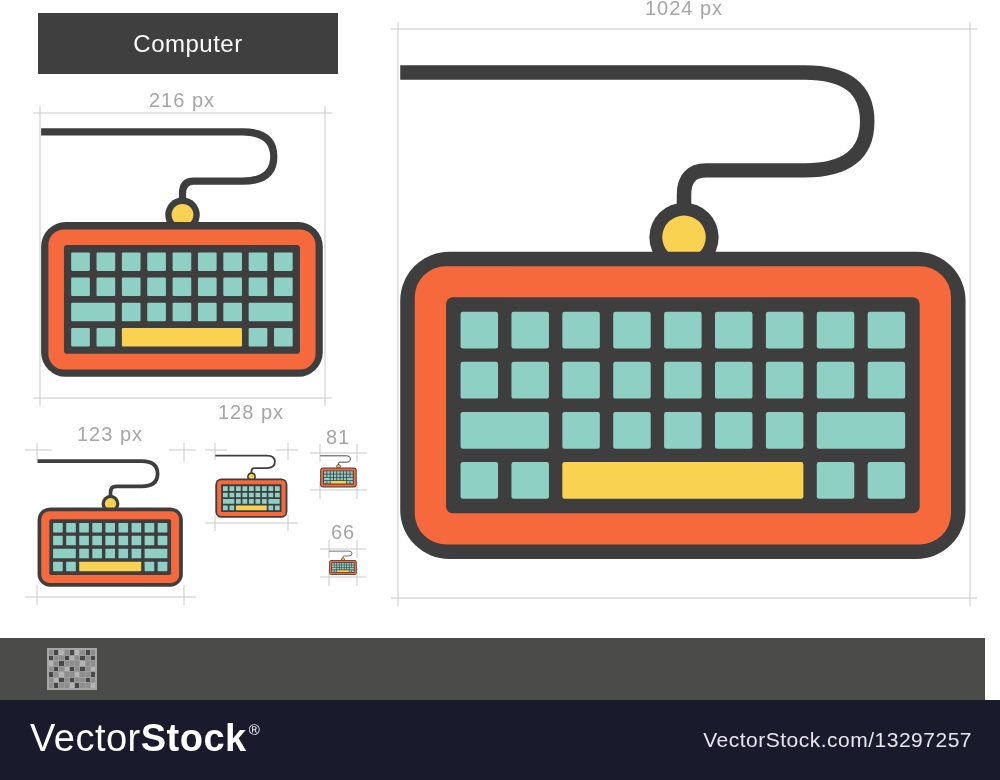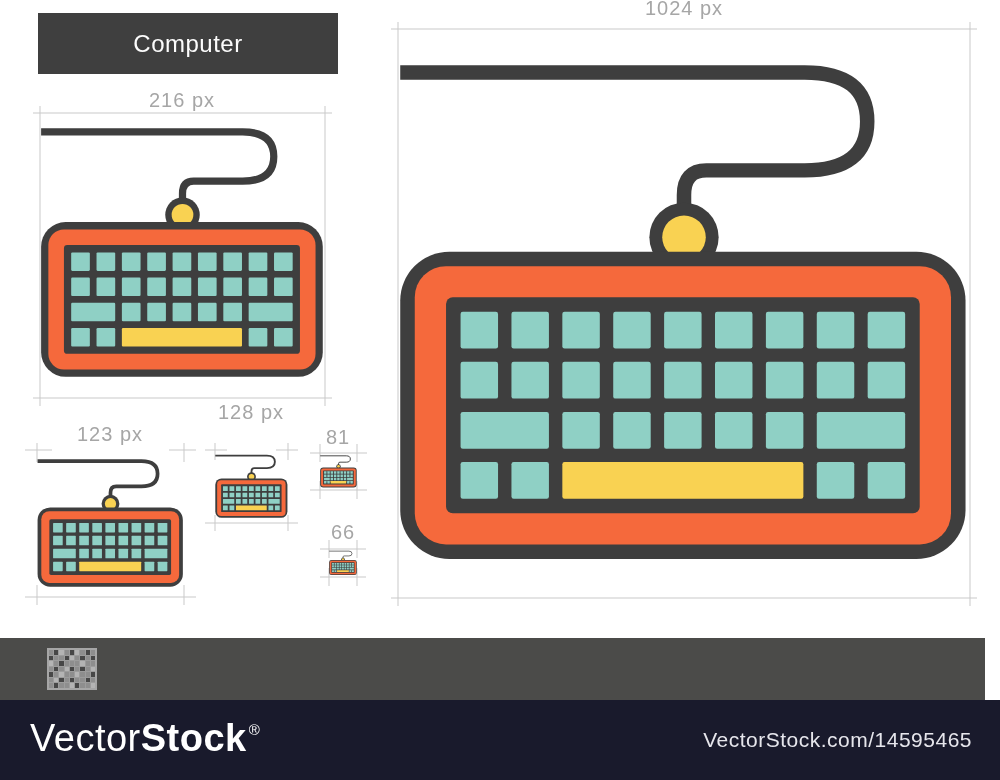--- a/index.html
+++ b/index.html
@@ -245,16 +245,16 @@
         <div style="background: rgb(142, 142, 142);"></div>
         <div style="background: rgb(142, 142, 142);"></div>
         <div style="background: rgb(180, 180, 180);"></div>
       </div>
   </div>
 
   <div id="footer">
     <div id="brand">
       <span class="light">Vector</span><span class="bold">Stock</span><sup>®</sup>
     </div>
-    <div id="watermark">VectorStock.com/14595465</div>
+    <div id="watermark">VectorStock.com/13297257</div>
   </div>
 
 </div>
 
 </body></html>

